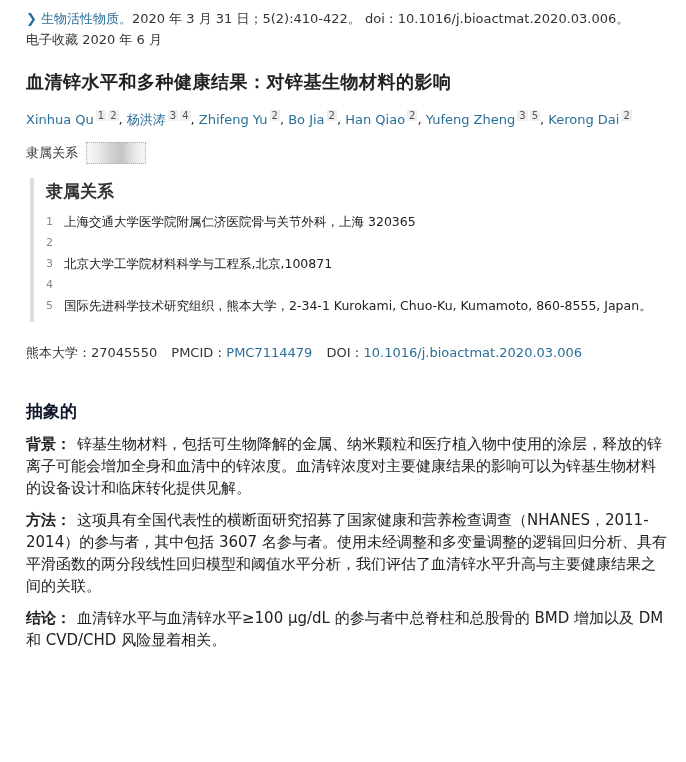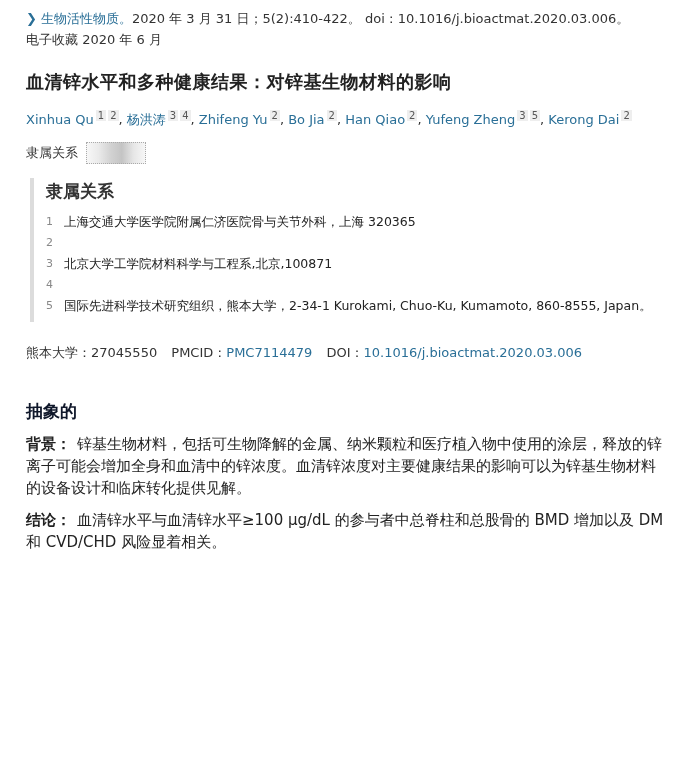--- a/index.html
+++ b/index.html
@@ -98,15 +98,16 @@
 
   <div class="ids">
     <span>熊本大学：</span><span>27045550</span><span class="gap"></span>
     <span>PMCID：</span><a class="link">PMC7114479</a><span class="gap"></span>
     <span>DOI：</span><a class="link">10.1016/j.bioactmat.2020.03.006</a>
   </div>
 
   <h2 class="abstract-heading">抽象的</h2>
 
   <p class="para"><span class="lbl">背景：</span><span>锌基生物材料，包括可生物降解的金属、纳米颗粒和医疗植入物中使用的涂层，释放的锌离子可能会增加全身和血清中的锌浓度。血清锌浓度对主要健康结果的影响可以为锌基生物材料的设备设计和临床转化提供见解。</span></p>
+  <p class="para"><span class="lbl">方法：</span><span>这项具有全国代表性的横断面研究招募了国家健康和营养检查调查（NHANES，2011-2014）的参与者，其中包括 3607 名参与者。使用未经调整和多变量调整的逻辑回归分析、具有平滑函数的两分段线性回归模型和阈值水平分析，我们评估了血清锌水平升高与主要健康结果之间的关联。</span></p>
   <p class="para"><span class="lbl">结论：</span><span>血清锌水平与血清锌水平≥100 μg/dL 的参与者中总脊柱和总股骨的 BMD 增加以及 DM 和 CVD/CHD 风险显着相关。</span></p>
 
 </div>
 
 </body></html>

